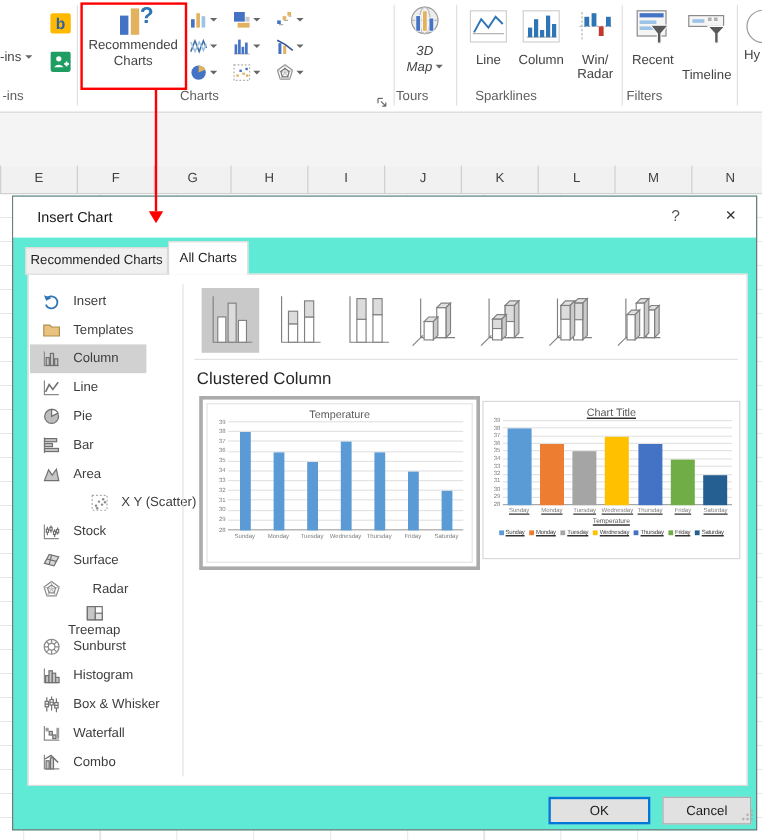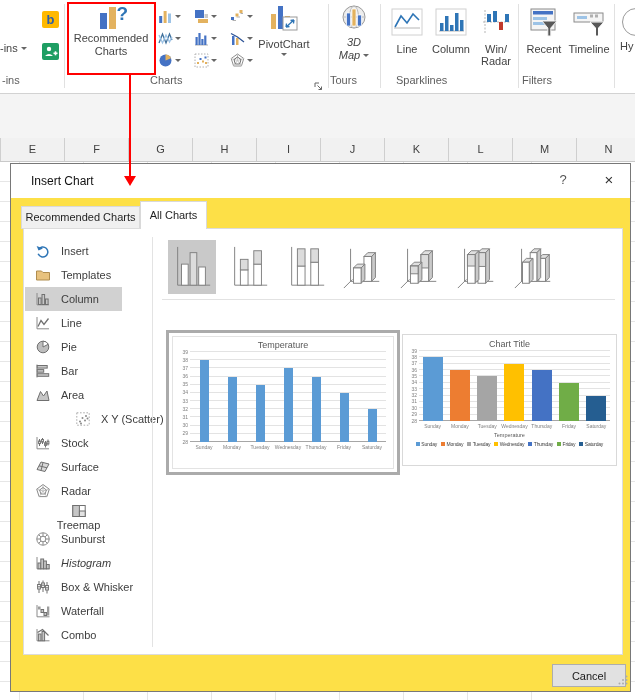--- a/index.html
+++ b/index.html
@@ -48,21 +48,21 @@
   #colheads{position:absolute;left:0;top:138px;width:635px;height:23px;background:#F1F1F1;
             border-bottom:1px solid #C9C9C9;display:flex;}
   .col-h0{width:20px;border-right:1px solid #CFCFCF;}
   .col-h{width:63px;border-right:1px solid #CFCFCF;text-align:center;line-height:22px;
          font-size:11px;color:#3F3F3F;flex:none;}
   #sheetgrid{position:absolute;left:0;top:162px;width:635px;height:538px;background-color:#fff;
      background-image:repeating-linear-gradient(to right,transparent 0 63px,#E6E6E6 63px 64px),
                       repeating-linear-gradient(to bottom,transparent 0 19px,#E6E6E6 19px 20px);
      background-position:-44px 0,0 0;}
   
-  #dialog{position:absolute;left:10px;top:163px;width:619px;height:527px;background:#fde047;
+  #dialog{position:absolute;left:10px;top:163px;width:619px;height:527px;background:#5eead4;
           border:1px solid #787878;z-index:20;}
   #titlebar{position:absolute;left:0;top:0;width:100%;height:34px;background:#fff;}
   #dlg-title{position:absolute;left:20px;top:10px;font-size:12px;color:#111;}
   #dlg-help{position:absolute;left:540px;top:8px;width:24px;text-align:center;font-size:13px;color:#555;cursor:pointer;}
   #dlg-close{position:absolute;left:585px;top:7px;width:26px;text-align:center;font-size:15px;color:#333;cursor:pointer;}
   .tab{position:absolute;font-size:11px;color:#1E1E1E;text-align:center;cursor:pointer;
        border:1px solid #D9D9D9;background:#F0F0F0;box-sizing:border-box;}
   #tab1{left:10px;top:42px;width:119px;height:23px;line-height:21px;}
   #tab2{left:129px;top:37px;width:67px;height:28px;line-height:26px;background:#fff;border-bottom:none;z-index:3;}
   #pane{position:absolute;left:12px;top:64px;width:600px;height:427px;background:#fff;
@@ -78,21 +78,21 @@
             justify-content:center;cursor:pointer;}
   .sub-cell.sel{background:#C9C9C9;}
   #hdiv{position:absolute;left:138px;top:70px;width:453px;height:1px;background:#E2E2E2;}
   #heading{position:absolute;left:140px;top:78px;font-size:14px;color:#262626;}
   
   #preview1{position:absolute;left:142px;top:101px;width:222px;height:133px;border:3px solid #ABABAB;
             background:#fff;padding:3px;cursor:pointer;}
   #preview1 .chart-box{border:1px solid #E3E3E3;width:100%;height:100%;box-sizing:border-box;overflow:hidden;}
   #preview2{position:absolute;left:378px;top:105px;width:211px;height:128px;border:1px solid #D9D9D9;
             background:#fff;padding:1px;cursor:pointer;}
-  #preview2 .chart-box{width:100%;height:100%;overflow:hidden;}
+  #preview2 .chart-box{width:100%;height:100%;overflow:hidden;text-decoration:underline;}
   
   .c-title{text-align:center;font-size:9px;color:#595959;margin-top:3px;}
   .c-wrap{position:relative;}
   .c-grid{position:absolute;left:0;right:0;height:1px;background:#E3E3E3;}
   .c-grid.c-axis{background:#A6A6A6;}
   .c-ytick{position:absolute;left:-13px;width:11px;text-align:right;font-size:5px;color:#7F7F7F;line-height:5px;}
   .c-bars{position:absolute;left:0;right:0;top:0;bottom:0;display:flex;}
   .c-slot{flex:1;display:flex;align-items:flex-end;justify-content:center;}
   .c-cats{display:flex;}
   .c-cat{flex:1;text-align:center;font-size:5px;color:#7F7F7F;margin-top:2px;white-space:nowrap;overflow:hidden;}
@@ -216,31 +216,20 @@
         <div class="cg-cell">
           <svg width="15" height="15" viewBox="0 0 15 15">
             <polygon points="7.5,1 13.8,5.5 11.4,13 3.6,13 1.2,5.5" fill="none" stroke="#909090"></polygon>
             <path d="M7.5 1 L7.5 7.5 M13.8 5.5 L7.5 7.5 M11.4 13 L7.5 7.5 M3.6 13 L7.5 7.5 M1.2 5.5 L7.5 7.5" stroke="#C5C5C5"></path>
             <polygon points="7.5,4 11,6.5 9.7,11 5.3,11 4,6.5" fill="none" stroke="#707070"></polygon>
           </svg>
           <span class="cg-dd"></span>
         </div>
       </div>
 
-    <div id="pivot-btn">
-      <svg width="30" height="28" viewBox="0 0 30 28">
-          <rect x="2" y="10" width="5" height="15" fill="#E3B25F"></rect>
-          <rect x="9" y="2" width="5" height="23" fill="#4472C4"></rect>
-          <rect x="16" y="12" width="5" height="13" fill="#E3B25F"></rect>
-          <rect x="14" y="13" width="14" height="13" fill="#fff" stroke="#9a9a9a"></rect>
-          <path d="M17 23 L25 16 M25 16 L21.5 16.5 M25 16 L24.5 19.5 M17 23 L17.5 19.5 M17 23 L20.5 22.5" stroke="#2E75B6" fill="none" stroke-width="1.3"></path>
-        </svg>
-      <span class="rb-txt">PivotChart</span>
-      <div class="ctr-dd"></div>
-    </div>
 
     <div class="grp-label" id="charts-grp">Charts</div>
     <div id="launcher">
       <svg width="9" height="9" viewBox="0 0 9 9">
           <path d="M1 1 H5 M1 1 V5" stroke="#666" fill="none"></path>
           <path d="M3.5 3.5 L7.5 7.5 M7.5 7.5 H4.5 M7.5 7.5 V4.5" stroke="#666" fill="none"></path>
         </svg>
     </div>
     <div class="vdiv" style="left:328px"></div>
 
@@ -301,21 +290,21 @@
         </svg>
       <span class="rb-txt" style="display:block;margin-top:1px">Recent</span>
     </div>
     <div class="filt-btn" style="left:566px;width:46px">
       <svg width="32" height="30" viewBox="0 0 32 30">
           <rect x="1" y="5" width="29" height="9" fill="#F5F5F5" stroke="#8A8A8A"></rect>
           <rect x="4" y="8" width="10" height="3" fill="#9DC3E6"></rect>
           <path d="M17 8 H20 M22 8 H25" stroke="#B0B0B0" stroke-width="3"></path>
           <path d="M17 14 H31 L25.5 20 V28 H22.5 V20 Z" fill="#595959" stroke="#fff" stroke-width="1"></path>
         </svg>
-      <span class="rb-txt" style="display:block;margin-top:1px">Timeline</span>
+      <span class="rb-txt" style="display:block;margin-top:14px">Timeline</span>
     </div>
     <div class="grp-label" id="filters-grp">Filters</div>
     <div class="vdiv" style="left:614px"></div>
 
     <div id="hy-icon"></div>
     <span id="hy-partial" class="rb-txt">Hy</span>
   </div>
 
   <div id="band"></div>
   <div id="colheads">
@@ -421,21 +410,21 @@
               </svg></span>
             <span class="sb-lb">Stock</span>
           </div>
           <div class="sb-item" style="top: 226px;">
             <span class="sb-ic"><svg width="16" height="16" viewBox="0 0 16 16">
                 <path d="M2 10.5 L6 3 L14 5 L10 12.5 Z" fill="#D8D8D8" stroke="#707070"></path>
                 <path d="M4 6.8 L12 8.8 M8 3.5 L6 11.6" stroke="#707070" fill="none"></path>
               </svg></span>
             <span class="sb-lb">Surface</span>
           </div>
-          <div class="sb-item" style="top: 250px;">
+          <div class="sb-item" style="top: 250px; gap: 16px;">
             <span class="sb-ic"><svg width="16" height="16" viewBox="0 0 16 16">
                 <polygon points="8,1.5 14.3,6.2 11.9,13.6 4.1,13.6 1.7,6.2" fill="none" stroke="#8a8a8a"></polygon>
                 <path d="M8 1.5 L8 8 M14.3 6.2 L8 8 M11.9 13.6 L8 8 M4.1 13.6 L8 8 M1.7 6.2 L8 8" stroke="#C0C0C0"></path>
                 <polygon points="8,4.5 11.4,7 10.1,11 5.9,11 4.6,7" fill="none" stroke="#8a8a8a"></polygon>
               </svg></span>
             <span class="sb-lb">Radar</span>
           </div>
           <div class="sb-item" style="top: 274px; flex-direction: column;">
             <span class="sb-ic"><svg width="16" height="16" viewBox="0 0 16 16">
                 <rect x="1.8" y="2.5" width="12.4" height="11" fill="none" stroke="#707070"></rect>
@@ -445,21 +434,21 @@
             <span class="sb-lb">Treemap</span>
           </div>
           <div class="sb-item" style="top: 298px;">
             <span class="sb-ic"><svg width="16" height="16" viewBox="0 0 16 16">
                 <circle cx="8" cy="8" r="6.2" fill="none" stroke="#8a8a8a"></circle>
                 <circle cx="8" cy="8" r="2.8" fill="none" stroke="#8a8a8a"></circle>
                 <path d="M8 1.8 V5.2 M8 10.8 V14.2 M1.8 8 H5.2 M10.8 8 H14.2 M3.6 3.6 L5.9 5.9 M12.4 3.6 L10.1 5.9 M3.6 12.4 L5.9 10.1 M12.4 12.4 L10.1 10.1" stroke="#8a8a8a"></path>
               </svg></span>
             <span class="sb-lb">Sunburst</span>
           </div>
-          <div class="sb-item" style="top: 322px; font-style: italic;">
+          <div class="sb-item" style="top: 322px;">
             <span class="sb-ic"><svg width="16" height="16" viewBox="0 0 16 16">
                 <path d="M2 2 V13.8 H14.5" fill="none" stroke="#8a8a8a"></path>
                 <rect x="3" y="8" width="2.8" height="5.8" fill="#C6C6C6" stroke="#707070"></rect>
                 <rect x="5.8" y="4" width="2.8" height="9.8" fill="#C6C6C6" stroke="#707070"></rect>
                 <rect x="8.6" y="6" width="2.8" height="7.8" fill="#C6C6C6" stroke="#707070"></rect>
                 <rect x="11.4" y="9.5" width="2.8" height="4.3" fill="#C6C6C6" stroke="#707070"></rect>
               </svg></span>
             <span class="sb-lb">Histogram</span>
           </div>
           <div class="sb-item" style="top: 346px;">
@@ -570,20 +559,21 @@
               <path d="M19 12 L23 8 L30 8 L26 12 Z" fill="#E0E0E0" stroke="#808080"></path>
               <path d="M26 12 L30 8 L30 38 L26 42 Z" fill="#CACACA" stroke="#808080"></path>
               <rect x="19" y="12" width="7" height="30" fill="#fff" stroke="#808080"></rect>
               <path d="M11 22 L15 18 L22 18 L18 22 Z" fill="#E0E0E0" stroke="#808080"></path>
               <path d="M18 22 L22 18 L22 40 L18 44 Z" fill="#CACACA" stroke="#808080"></path>
               <rect x="11" y="22" width="7" height="22" fill="#fff" stroke="#808080"></rect>
             </svg>
           </div>
         </div>
       <div id="hdiv"></div>
+      <div id="heading">Clustered Column</div>
       <div id="preview1">
           <div class="chart-box" id="chart1">
             <div class="c-title">Temperature</div>
             <div class="c-wrap" style="height: 90px; margin: 2px 7px 0px 17px;">
               <div class="c-grid c-axis" style="bottom: 0%;"></div>
               <div class="c-ytick" style="bottom: calc(0% - 2.5px);">28</div>
               <div class="c-grid" style="bottom: 9.09091%;"></div>
               <div class="c-ytick" style="bottom: calc(9.09091% - 2.5px);">29</div>
               <div class="c-grid" style="bottom: 18.1818%;"></div>
               <div class="c-ytick" style="bottom: calc(18.1818% - 2.5px);">30</div>
@@ -729,20 +719,21 @@
               </div>
               <div class="c-leg-item">
                 <span class="c-leg-sq" style="background: rgb(37, 94, 145);"></span>
                 <span class="c-leg-tx">Saturday</span>
               </div>
             </div>
           </div>
         </div>
     </div>
 
+    <button class="dlg-btn" id="ok-btn">OK</button>
     <button class="dlg-btn" id="cancel-btn">Cancel</button>
     <div id="grip">
       <svg width="10" height="10" viewBox="0 0 10 10">
           <circle cx="8.5" cy="1.5" r="1" fill="#ACACAC"></circle>
           <circle cx="8.5" cy="5" r="1" fill="#ACACAC"></circle>
           <circle cx="5" cy="5" r="1" fill="#ACACAC"></circle>
           <circle cx="8.5" cy="8.5" r="1" fill="#ACACAC"></circle>
           <circle cx="5" cy="8.5" r="1" fill="#ACACAC"></circle>
           <circle cx="1.5" cy="8.5" r="1" fill="#ACACAC"></circle>
         </svg>

